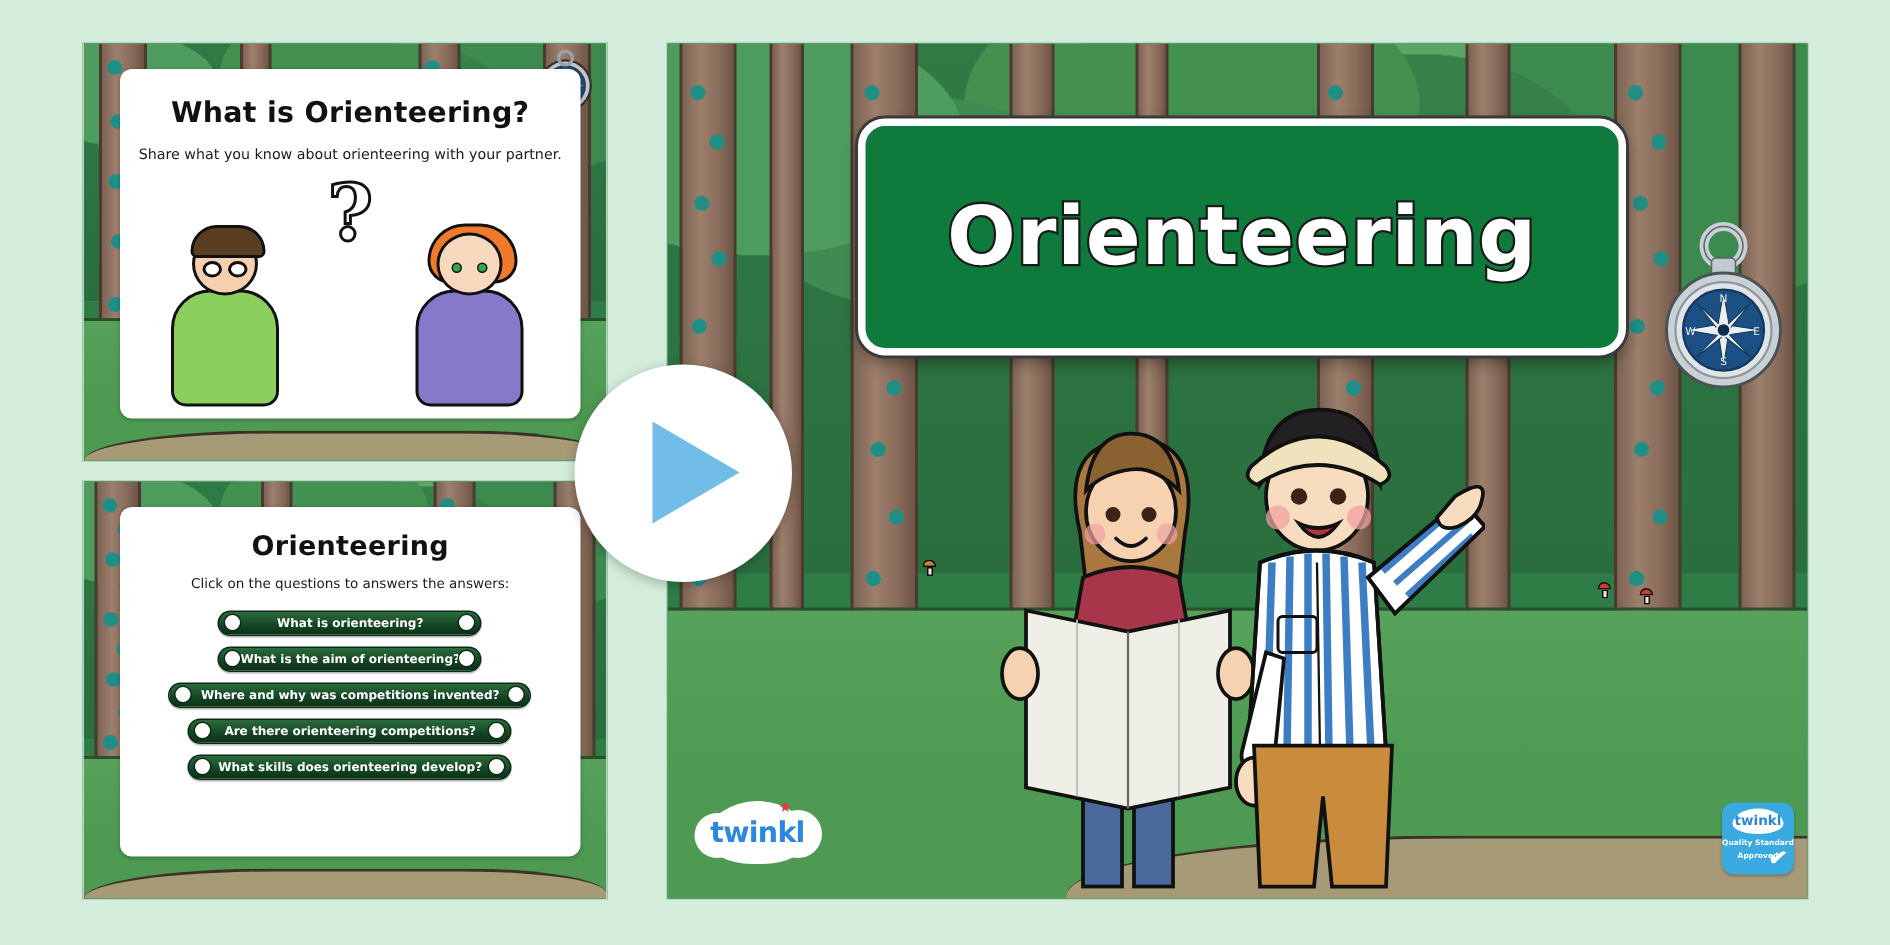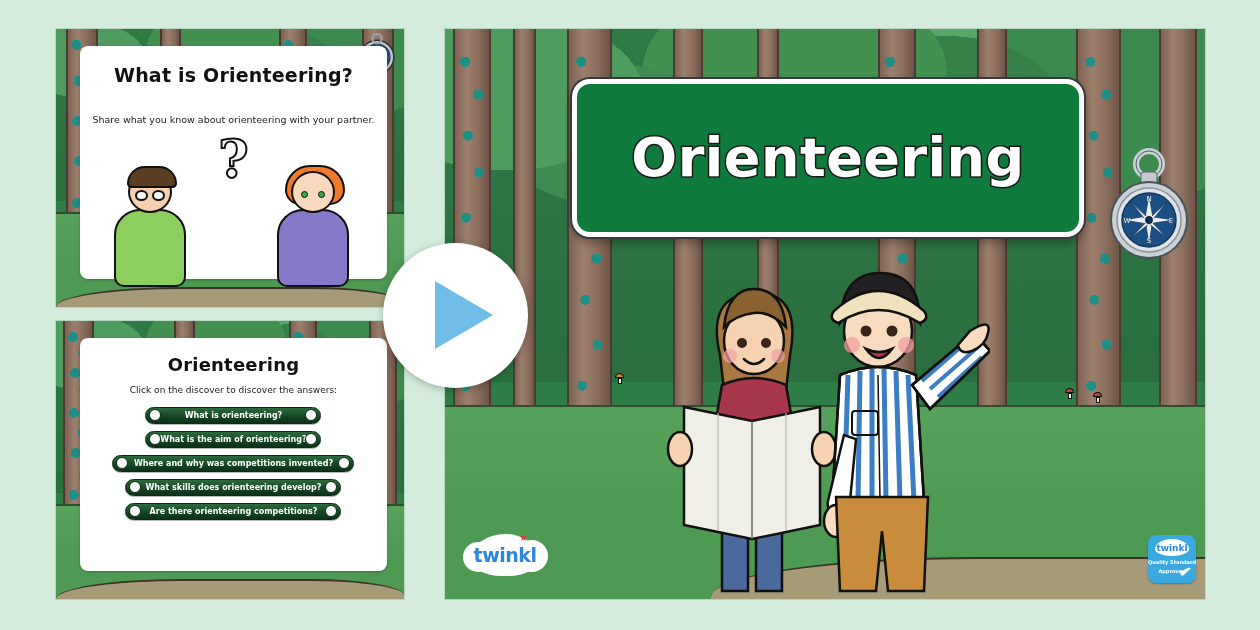--- a/index.html
+++ b/index.html
@@ -95,21 +95,21 @@
   .thumb .slide-title {
     font-family: "DejaVu Sans", sans-serif;
     font-weight: bold;
     color: #111;
     letter-spacing: .2px;
   }
   #thumb-1 .slide-title { font-size: 19px; margin-top: 8px; }
   #thumb-2 .slide-title { font-size: 18px; margin-top: 6px; }
   .thumb .slide-sub {
     font-family: "DejaVu Sans", sans-serif;
-    font-size: 9.5px; color: #1a1a1a; margin-top: 28px;
+    font-size: 9.5px; color: #1a1a1a; margin-top: 12px;
   }
   #thumb-2 .slide-sub { margin-top: 10px; font-size: 9px; }
 
   
   .thumb-compass {
     position:absolute; right: 4px; top: 2px; width: 46px; height: 46px;
     z-index: 2;
   }
 
   
@@ -319,28 +319,28 @@
       <div class="trunk ivy" style="left:67%;width:8%;"></div>
       <div class="trunk" style="left:90%;width:8%;"></div>
       <div class="bushline"></div>
       <div class="ground">
         <div class="path"></div>
       </div>
     </div>
 
     <div class="card">
       <div class="slide-title">Orienteering</div>
-      <div class="slide-sub">Click on the discover to discover the answers:</div>
+      <div class="slide-sub">Click on the questions to answers the answers:</div>
 
       <div class="qlist">
         <div class="qpill" style="width:176px;">What is orienteering?</div>
         <div class="qpill" style="width:176px;">What is the aim of orienteering?</div>
         <div class="qpill" style="width:242px;">Where and why was competitions invented?</div>
+        <div class="qpill" style="width:216px;">Are there orienteering competitions?</div>
         <div class="qpill" style="width:216px;">What skills does orienteering develop?</div>
-        <div class="qpill" style="width:216px;">Are there orienteering competitions?</div>
       </div>
     </div>
   </div>
 
   <div id="main-panel">
     <div class="forest">
       <div class="canopy"></div>
       <div class="trunk ivy" style="left:1%;width:5%;"></div>
       <div class="trunk" style="left:9%;width:3%;"></div>
       <div class="trunk ivy" style="left:16%;width:6%;"></div>

